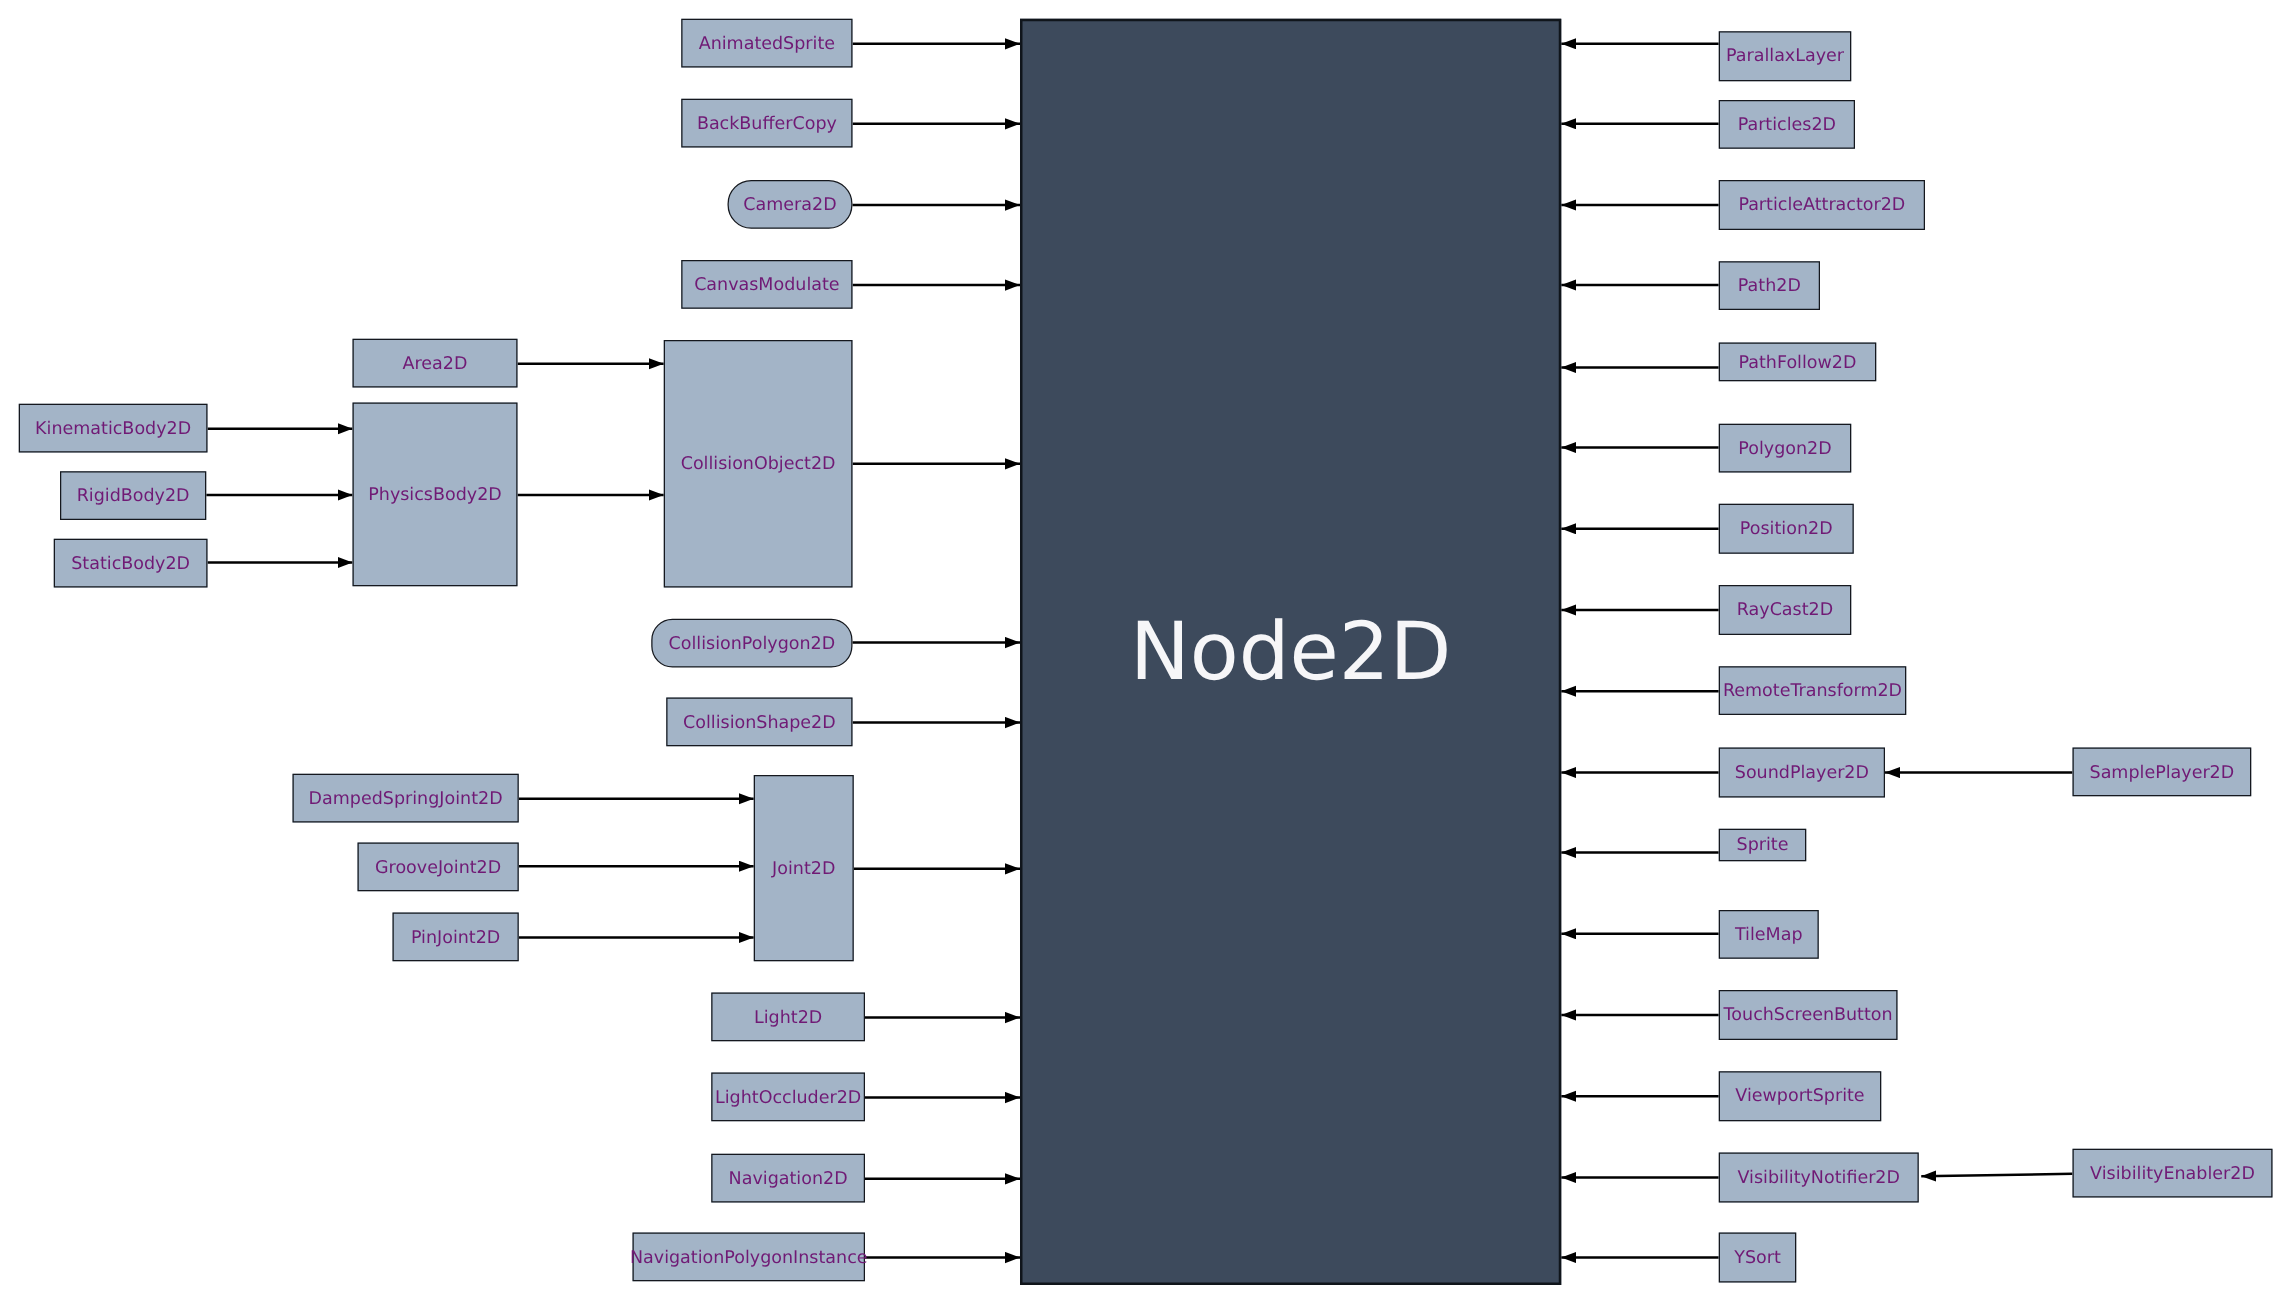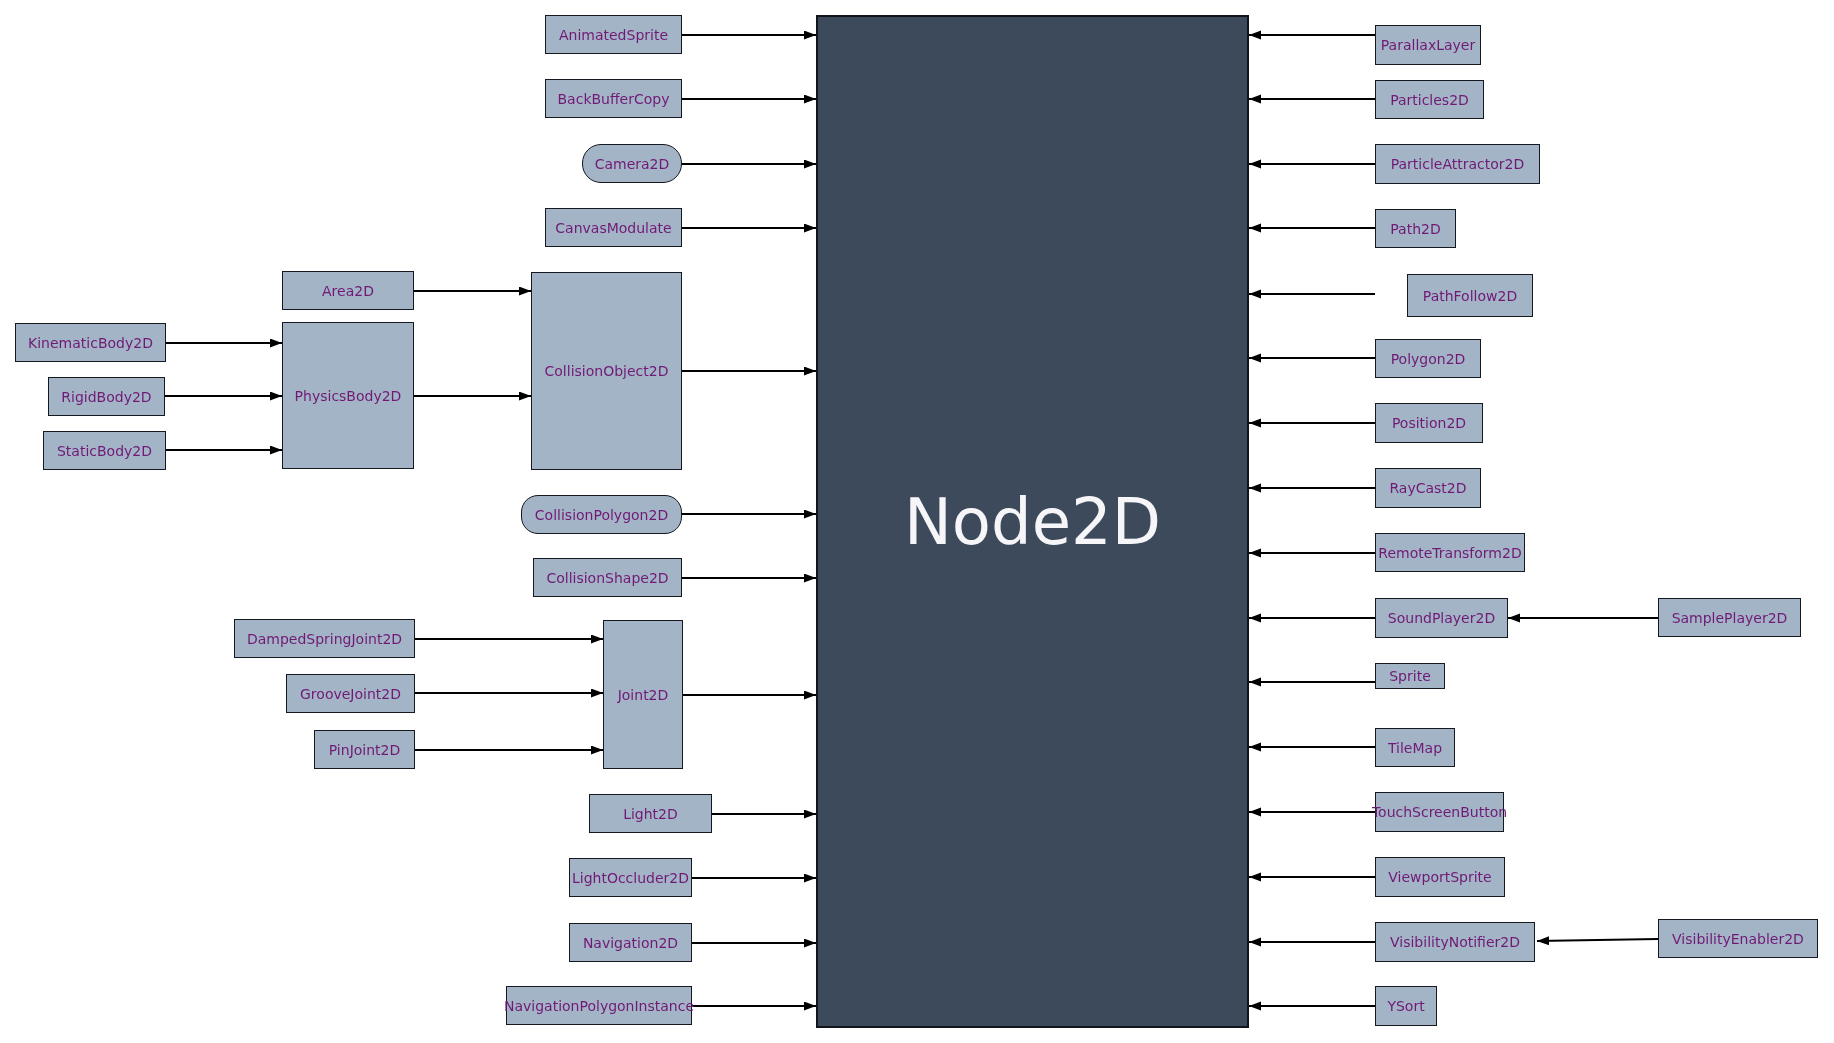--- a/index.html
+++ b/index.html
@@ -97,48 +97,48 @@
   <div class="center-node" style="left:816px; top:15px; width:433px; height:1013px;">Node2D</div>
 
   <div class="node" style="left:545px; top:15px;  width:137px; height:39px;">AnimatedSprite</div>
   <div class="node" style="left:545px; top:79px;  width:137px; height:39px;">BackBufferCopy</div>
   <div class="node" style="left:582px; top:144px; width:100px; height:39px;border-radius:19px;">Camera2D</div>
   <div class="node" style="left:545px; top:208px; width:137px; height:39px;">CanvasModulate</div>
   <div class="node" style="left:531px; top:272px; width:151px; height:198px;">CollisionObject2D</div>
   <div class="node" style="left:521px; top:495px; width:161px; height:39px;border-radius:17px;">CollisionPolygon2D</div>
   <div class="node" style="left:533px; top:558px; width:149px; height:39px;">CollisionShape2D</div>
   <div class="node" style="left:603px; top:620px; width:80px;  height:149px;">Joint2D</div>
-  <div class="node" style="left:569px; top:794px; width:123px; height:39px;margin-left:20px;">Light2D</div>
+  <div class="node" style="left:569px; top:794px; width:123px; height:39px;">Light2D</div>
   <div class="node" style="left:569px; top:858px; width:123px; height:39px;">LightOccluder2D</div>
   <div class="node" style="left:569px; top:923px; width:123px; height:39px;">Navigation2D</div>
   <div class="node" style="left:506px; top:986px; width:186px; height:39px;">NavigationPolygonInstance</div>
 
   <div class="node" style="left:15px; top:323px; width:151px; height:39px;">KinematicBody2D</div>
   <div class="node" style="left:48px; top:377px; width:117px; height:39px;">RigidBody2D</div>
   <div class="node" style="left:43px; top:431px; width:123px; height:39px;">StaticBody2D</div>
   <div class="node" style="left:282px; top:271px; width:132px; height:39px;">Area2D</div>
   <div class="node" style="left:282px; top:322px; width:132px; height:147px;">PhysicsBody2D</div>
 
   <div class="node" style="left:234px; top:619px; width:181px; height:39px;">DampedSpringJoint2D</div>
   <div class="node" style="left:286px; top:674px; width:129px; height:39px;">GrooveJoint2D</div>
   <div class="node" style="left:314px; top:730px; width:101px; height:39px;">PinJoint2D</div>
 
   <div class="node" style="left:1375px; top:25px;  width:106px; height:40px;">ParallaxLayer</div>
   <div class="node" style="left:1375px; top:80px;  width:109px; height:39px;">Particles2D</div>
   <div class="node" style="left:1375px; top:144px; width:165px; height:40px;">ParticleAttractor2D</div>
   <div class="node" style="left:1375px; top:209px; width:81px;  height:39px;">Path2D</div>
-  <div class="node" style="left:1407px; top:274px; width:126px; height:43px;">PathFollow2D</div>
+  <div class="node" style="left:1375px; top:274px; width:126px; height:31px;">PathFollow2D</div>
   <div class="node" style="left:1375px; top:339px; width:106px; height:39px;">Polygon2D</div>
   <div class="node" style="left:1375px; top:403px; width:108px; height:40px;">Position2D</div>
   <div class="node" style="left:1375px; top:468px; width:106px; height:40px;">RayCast2D</div>
   <div class="node" style="left:1375px; top:533px; width:150px; height:39px;">RemoteTransform2D</div>
   <div class="node" style="left:1375px; top:598px; width:133px; height:40px;">SoundPlayer2D</div>
   <div class="node" style="left:1375px; top:663px; width:70px;  height:26px;">Sprite</div>
   <div class="node" style="left:1375px; top:728px; width:80px;  height:39px;">TileMap</div>
-  <div class="node" style="left:1375px; top:792px; width:129px; height:40px;">TouchScreenButton</div>
+  <div class="node" style="left:1375px; top:792px; width:143px; height:40px;">TouchScreenButton</div>
   <div class="node" style="left:1375px; top:857px; width:130px; height:40px;">ViewportSprite</div>
   <div class="node" style="left:1375px; top:922px; width:160px; height:40px;">VisibilityNotifier2D</div>
   <div class="node" style="left:1375px; top:986px; width:62px;  height:40px;">YSort</div>
 
   <div class="node" style="left:1658px; top:598px; width:143px; height:39px;">SamplePlayer2D</div>
   <div class="node" style="left:1658px; top:919px; width:160px; height:39px;">VisibilityEnabler2D</div>
 
 </div>
 
 </body></html>

